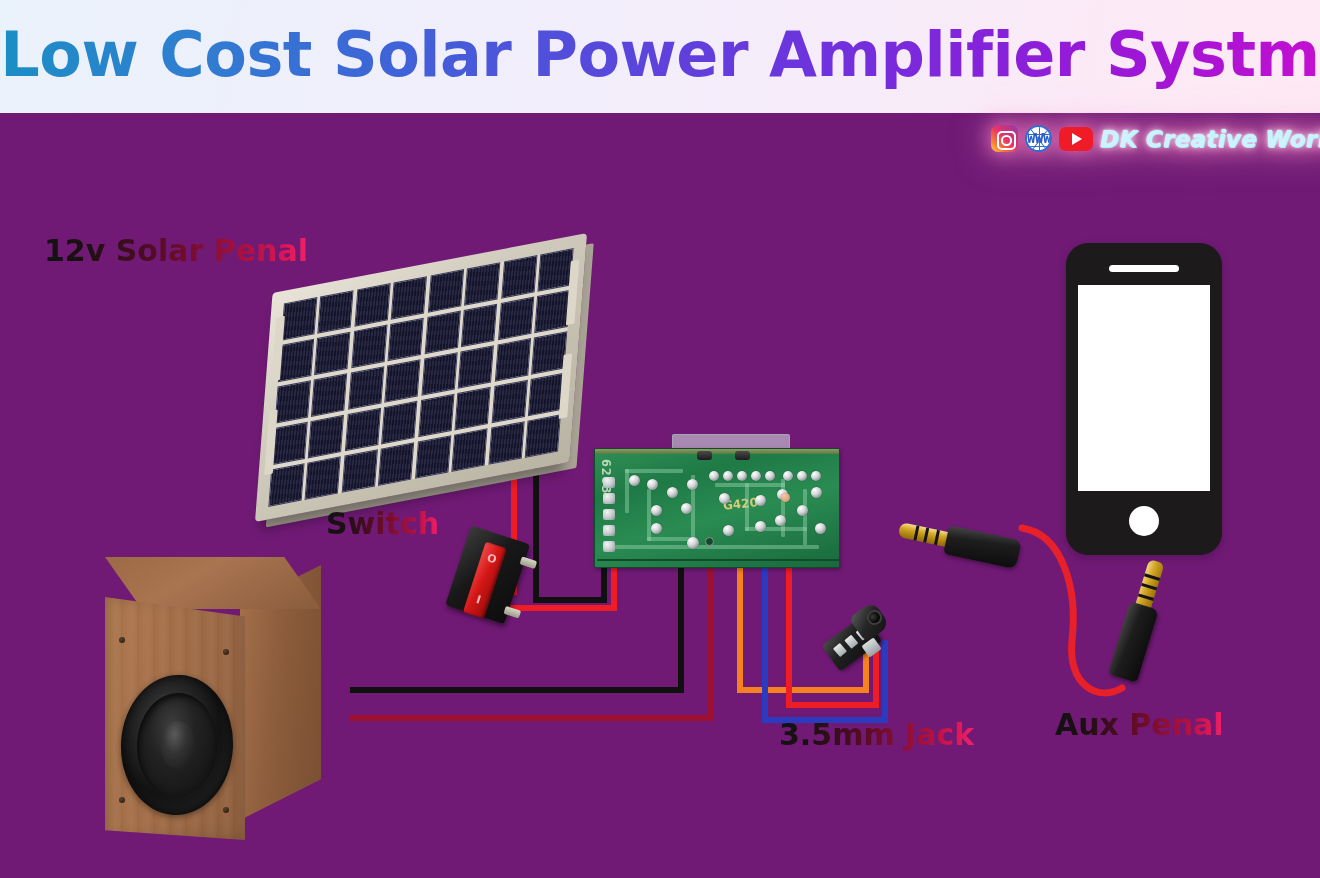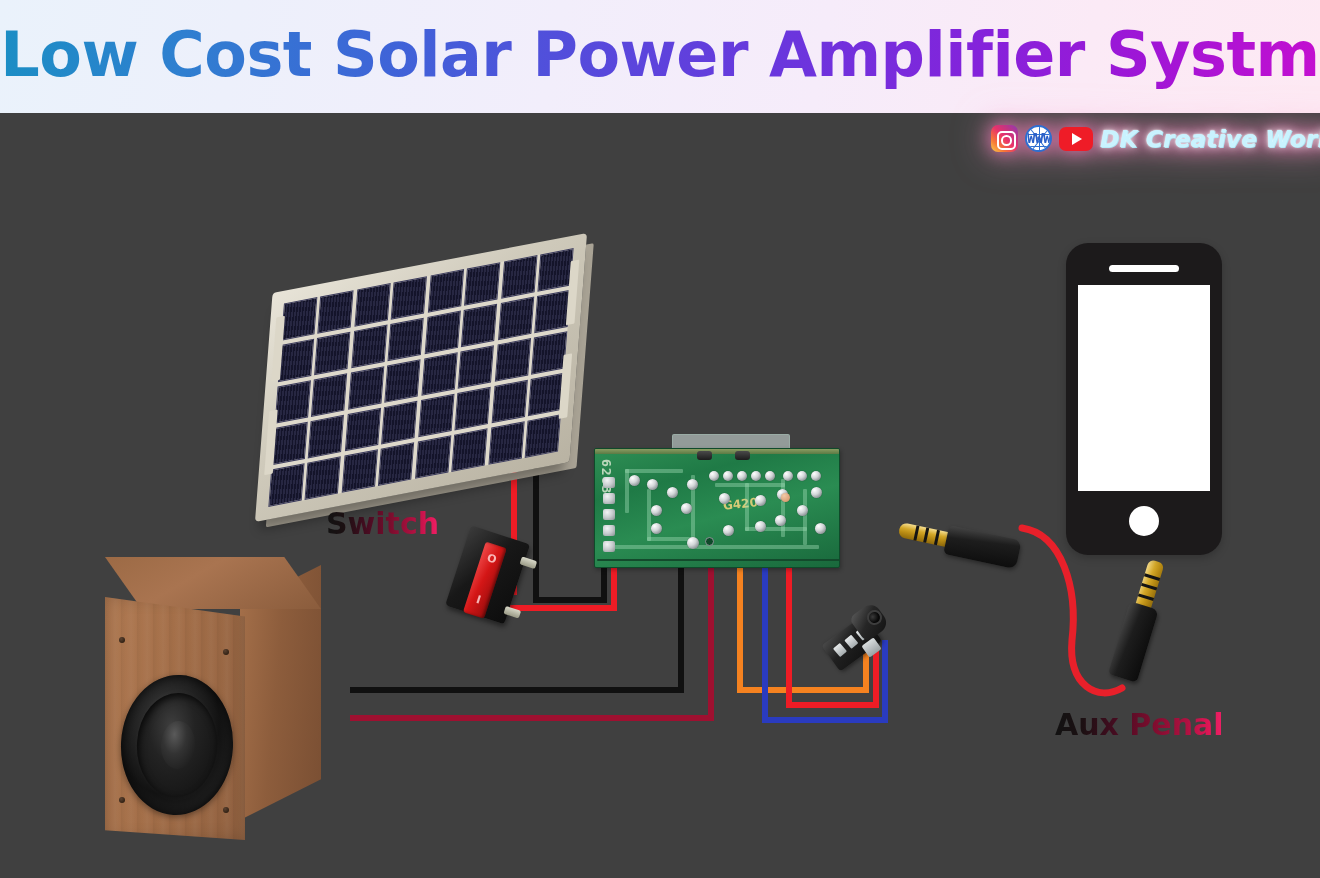--- a/index.html
+++ b/index.html
@@ -5,21 +5,21 @@
 <style>
   * { box-sizing: border-box; }
   html, body {
     margin: 0; padding: 0;
     background: #ffffff;
     font-family: "Liberation Sans", sans-serif;
   }
   #stage {
     position: relative;
     width: 1320px; height: 878px;
-    background: #404040;
+    background: #701a75;
     overflow: hidden;
   }
 
   
   .header-band {
     position: absolute; left: 0; top: 0;
     width: 1320px; height: 113px;
     background: linear-gradient(100deg,
         #eaf2fb 0%, #edf0fb 18%, #f2eefb 42%,
         #f6ecfa 62%, #fbeaf6 82%, #fde9f3 100%);
@@ -580,16 +580,18 @@
     <div class="p-ring" style="top:38px;"></div>
     <div class="p-shell"></div>
   </div>
 
   <div class="phone">
     <div class="phone-speaker"></div>
     <div class="phone-screen"></div>
     <div class="phone-home"></div>
   </div>
 
+  <div class="cap" id="cap-solar">12v Solar Penal</div>
   <div class="cap" id="cap-switch">Switch</div>
+  <div class="cap" id="cap-jack">3.5mm Jack</div>
   <div class="cap" id="cap-aux">Aux Penal</div>
 
 </div>
 
 </body></html>

